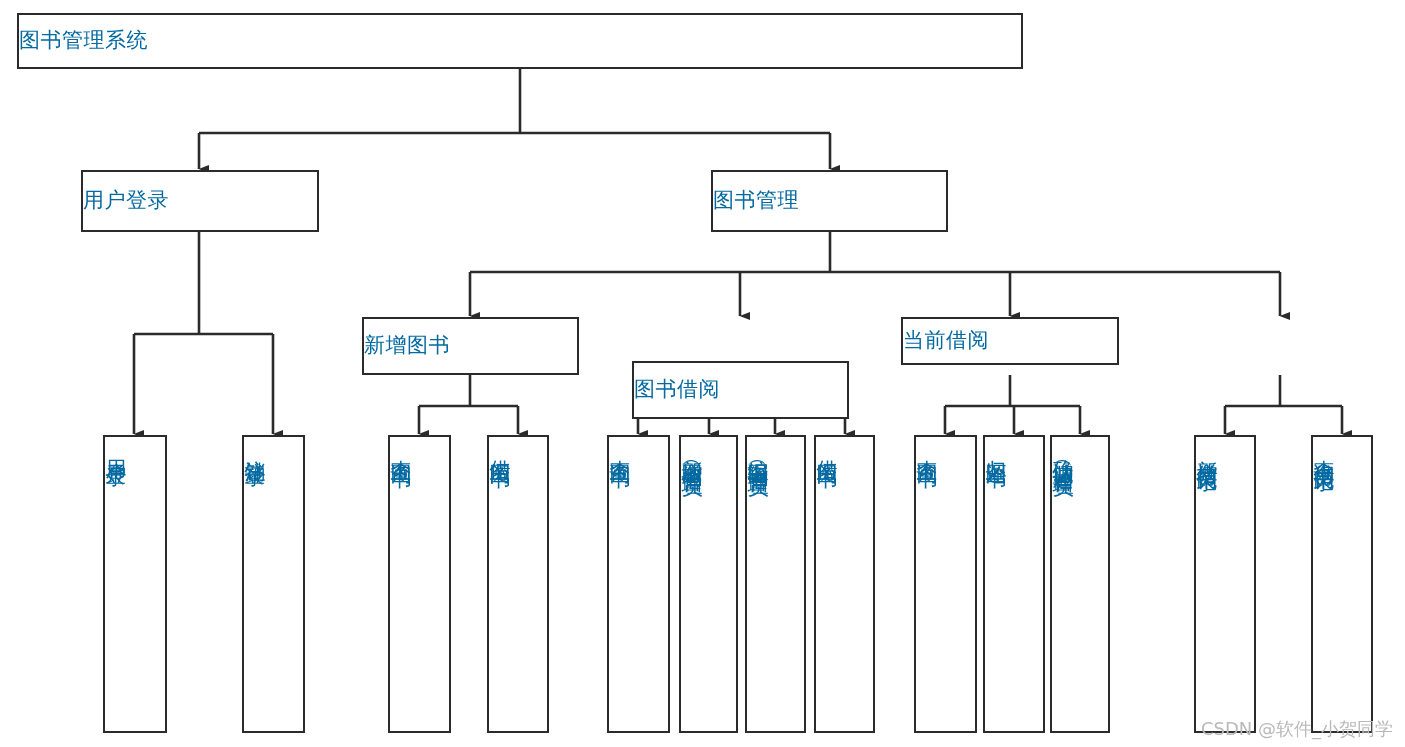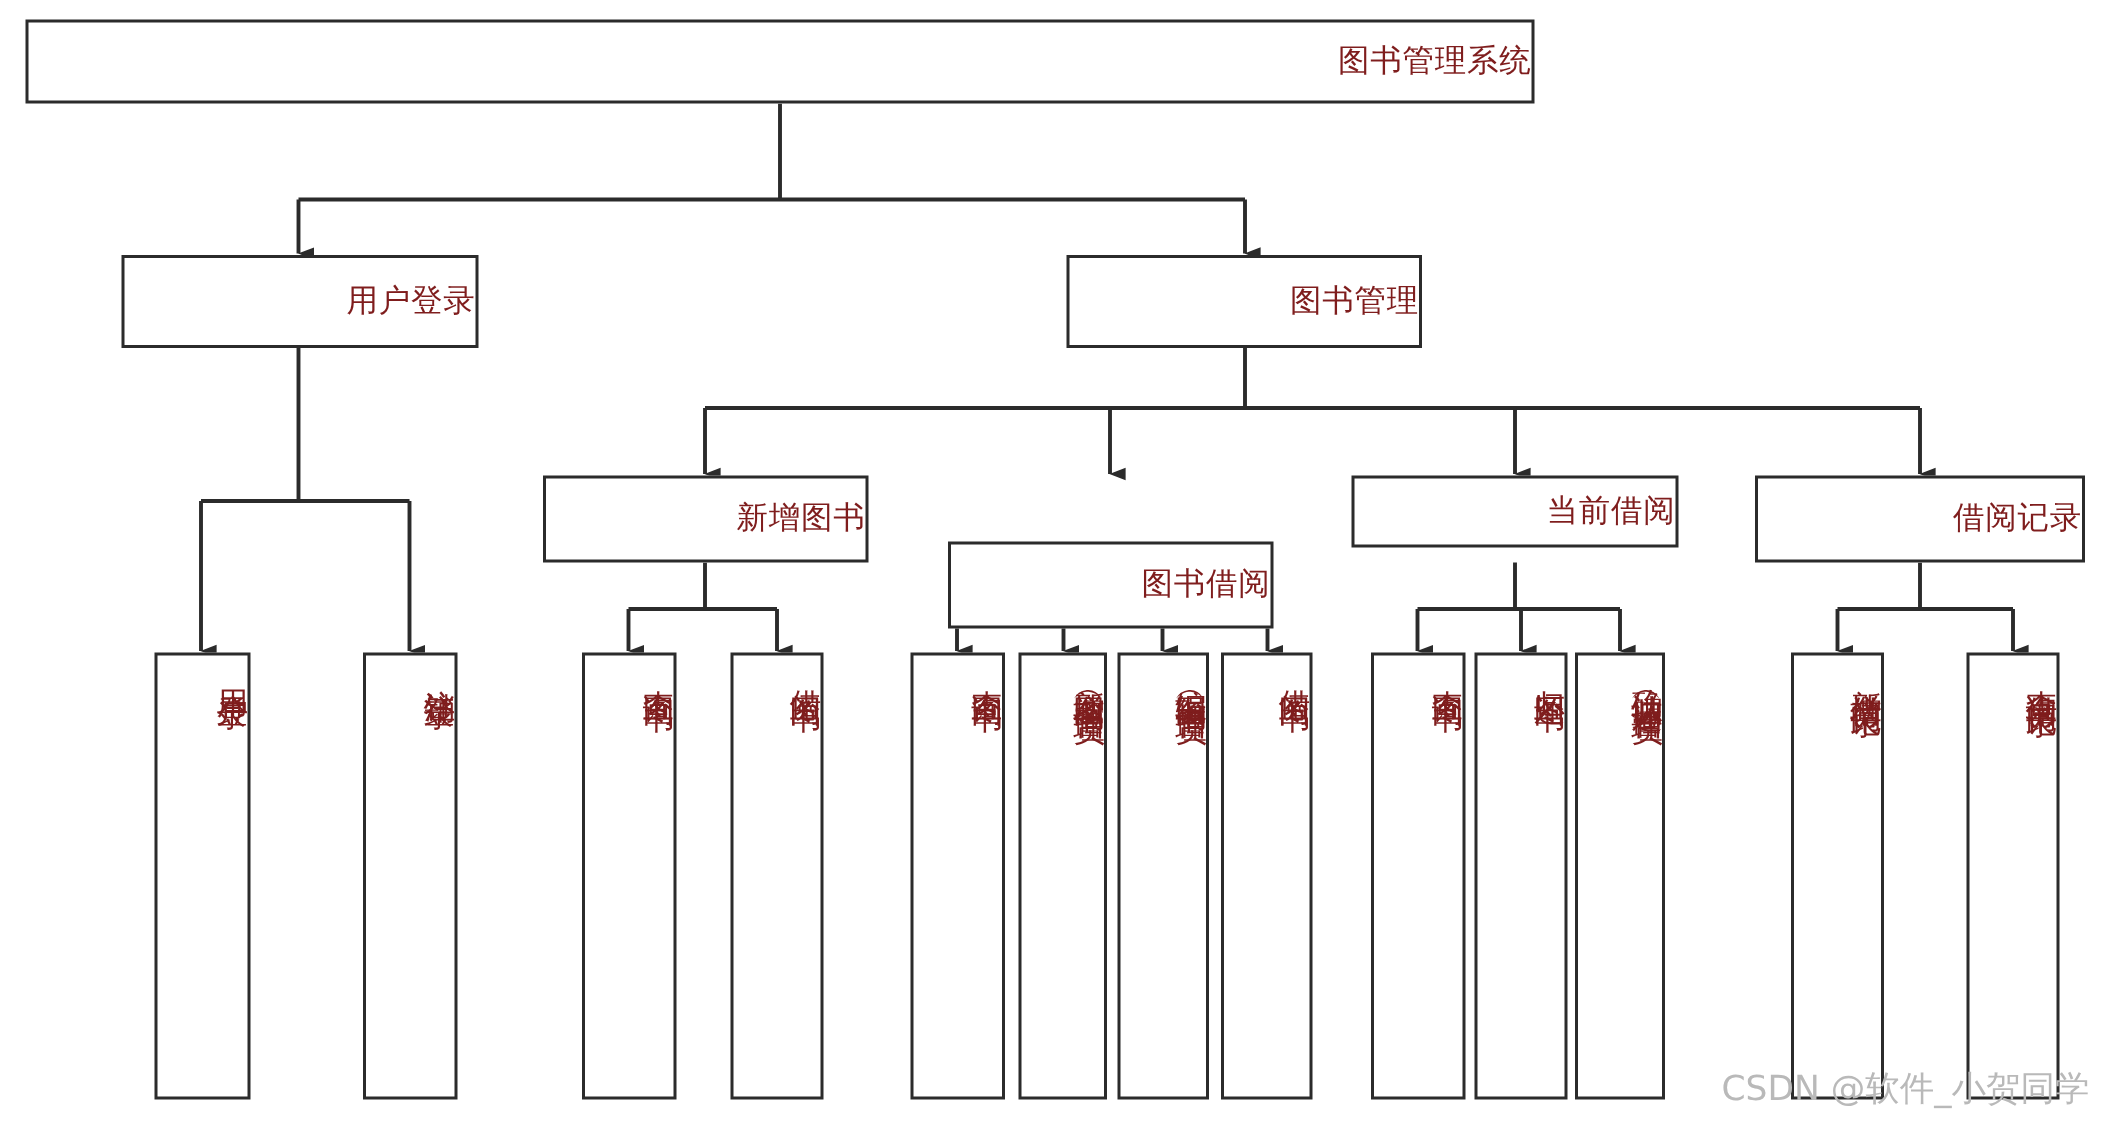--- a/index.html
+++ b/index.html
@@ -26,22 +26,22 @@
     width: 1405px;
     height: 747px;
   }
   .node-box {
     position: absolute;
     box-sizing: border-box;
     border: 2px solid #2b2b2b;
     background: #ffffff;
     display: flex;
     align-items: center;
-    justify-content: flex-end;
-    color: #7f1d1d;
+    justify-content: flex-start;
+    color: #0369a1;
   }
   .node-label {
     display: block;
     text-align: center;
     line-height: 1.02;
     letter-spacing: 0.5px;
   }
   .horiz .node-label {
     writing-mode: horizontal-tb;
     font-size: 21px;
@@ -54,21 +54,21 @@
     writing-mode: vertical-rl;
     text-orientation: upright;
     font-size: 21px;
     letter-spacing: 2.5px;
     line-height: 1;
   }
   #watermark {
     position: absolute;
     right: 12px;
     bottom: 6px;
-    font-size: 23px;
+    font-size: 18px;
     color: #b9b9b9;
     white-space: nowrap;
     pointer-events: none;
     font-family: "DejaVu Sans", "Liberation Sans", sans-serif;
   }
 </style>
 </head>
 <body>
 
 <div id="diagram-root">
@@ -137,23 +137,20 @@
 
   <div class="node-box horiz" style="left:362px;top:317px;width:217px;height:58px;">
     <span class="node-label">新增图书</span>
   </div>
   <div class="node-box horiz" style="left:632px;top:317px;width:217px;height:58px;margin-top:44px;">
     <span class="node-label">图书借阅</span>
   </div>
   <div class="node-box horiz" style="left:901px;top:317px;width:218px;height:48px;">
     <span class="node-label">当前借阅</span>
   </div>
-  <div class="node-box horiz" style="left:1170px;top:317px;width:220px;height:58px;">
-    <span class="node-label">借阅记录</span>
-  </div>
 
   <div class="node-box vert" style="left:103px;top:435px;width:64px;height:298px;">
     <span class="node-label">用户登录</span>
   </div>
   <div class="node-box vert" style="left:242px;top:435px;width:63px;height:298px;">
     <span class="node-label">注销登录</span>
   </div>
   <div class="node-box vert" style="left:388px;top:435px;width:63px;height:298px;">
     <span class="node-label">查询图书</span>
   </div>

